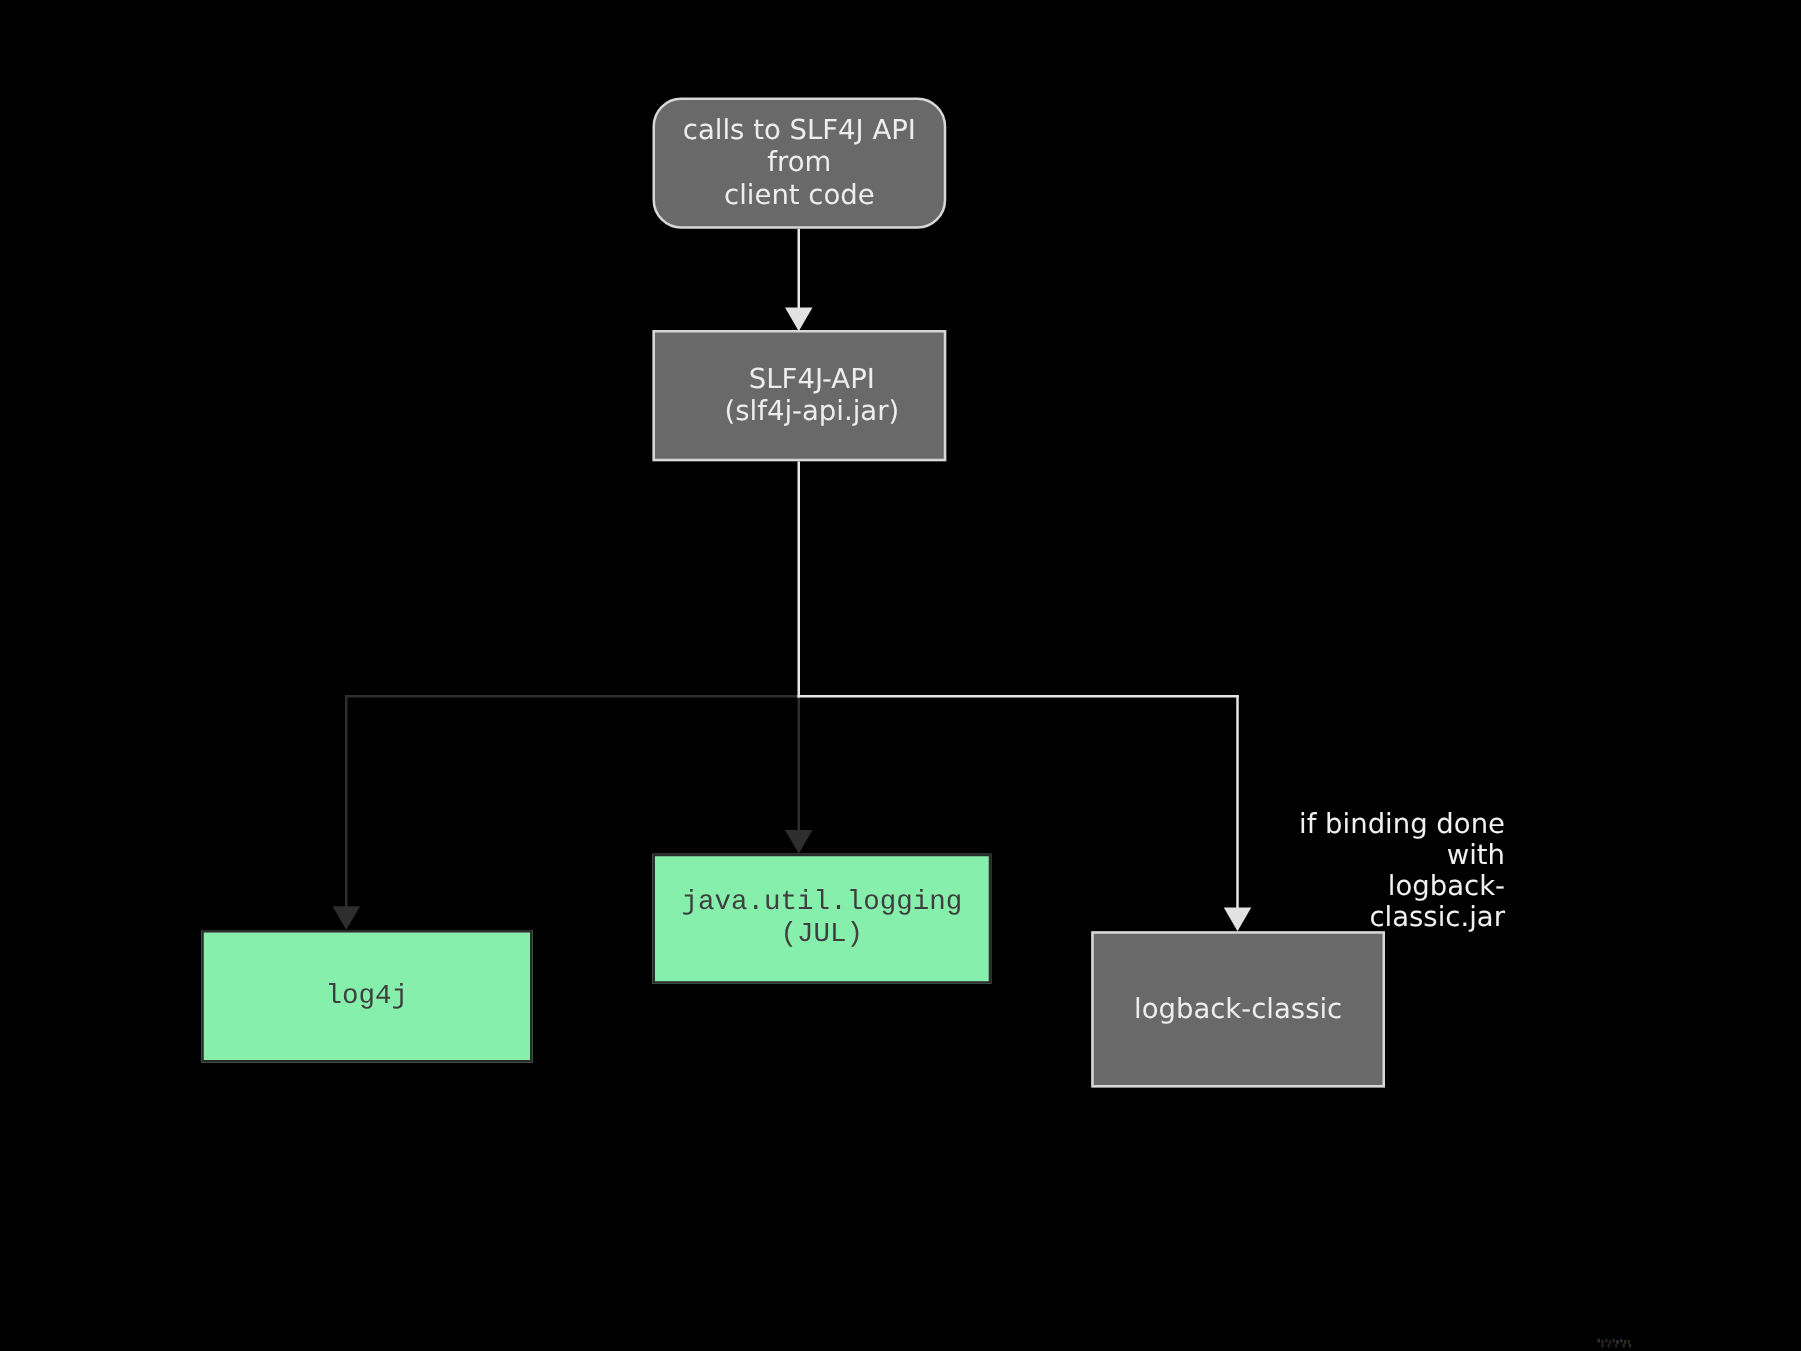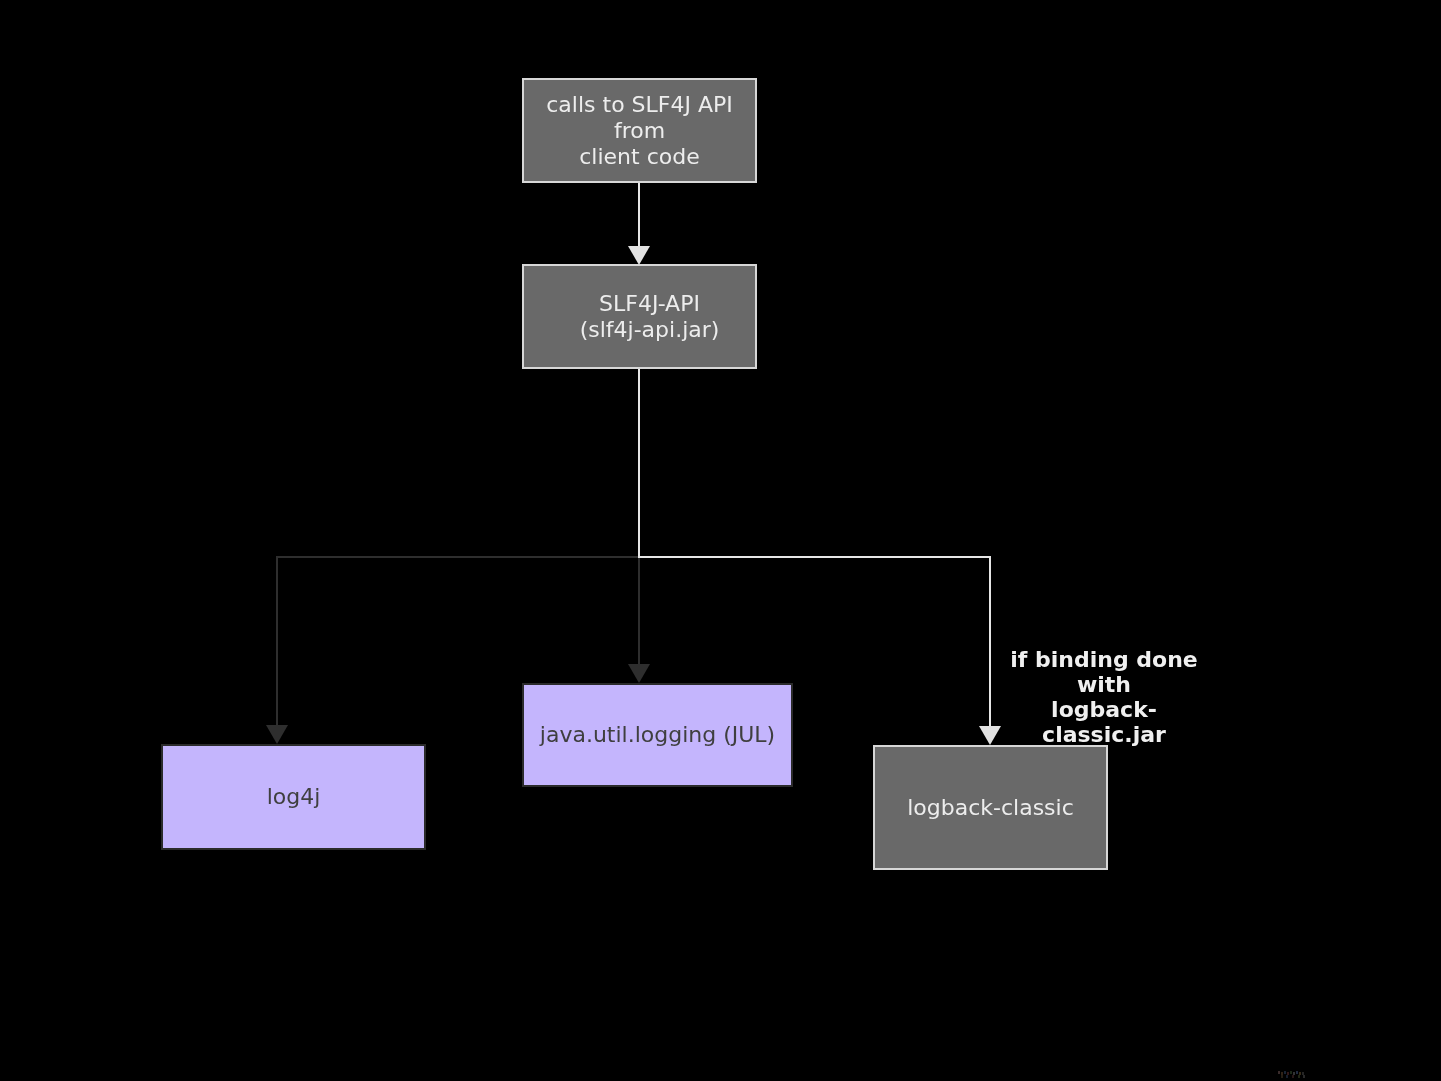--- a/index.html
+++ b/index.html
@@ -25,23 +25,24 @@
     white-space: pre-line;
     font-size: 22px;
     line-height: 26px;
   }
   .node.bright {
     background: #696969;
     border: 2px solid #d7d7d7;
     color: #ededed;
   }
   .node.dim {
-    background: #c4b5fd;
+    background: #86efac;
     border: 2px solid #2b2b2b;
     color: #3f3f3f;
+    font-family: Liberation Mono, monospace;
   }
   .line {
     position: absolute;
   }
   .line.bright { background: #e6e6e6; }
   .line.dimline { background: #2e2e2e; }
   .arrow {
     position: absolute;
     width: 0;
     height: 0;
@@ -50,23 +51,22 @@
     border-top-width: 19px;
     border-top-style: solid;
   }
   .arrow.bright { border-top-color: #e2e2e2; background: none; }
   .arrow.dimhead { border-top-color: #2e2e2e; background: none; }
   .edge-label {
     position: absolute;
     color: #f0f0f0;
     font-size: 22px;
     line-height: 25px;
-    text-align: center;
+    text-align: right;
     white-space: pre-line;
-    font-weight: bold;
   }
   .watermark {
     position: absolute;
     left: 1278px;
     top: 1071px;
     width: 2px;
     height: 3px;
     background: #433;
     opacity: 0.85;
     box-shadow:
@@ -92,21 +92,21 @@
   <div class="arrow bright" style="left:628px; top:246px;"></div>
   <div class="line bright" style="left:638px; top:369px; width:2px; height:189px;"></div>
   <div class="line bright" style="left:638px; top:556px; width:353px; height:2px;"></div>
   <div class="line bright" style="left:989px; top:556px; width:2px; height:171px;"></div>
   <div class="arrow bright" style="left:979px; top:726px;"></div>
 
   <div class="edge-label" style="left:1004px; top:647px; width:200px;">if binding done
 with
 logback-classic.jar</div>
 
-  <div class="node bright" style="left:522px; top:78px; width:235px; height:105px;">calls to SLF4J API from
+  <div class="node bright" style="left:522px; top:78px; width:235px; height:105px;border-radius:23px;">calls to SLF4J API from
 client code</div>
 
   <div class="node bright" style="left:522px; top:264px; width:235px; height:105px;padding-left:20px;">SLF4J-API
 (slf4j-api.jar)</div>
 
   <div class="node dim" style="left:161px; top:744px; width:265px; height:106px;">log4j</div>
 
   <div class="node dim" style="left:522px; top:683px; width:271px; height:104px;">java.util.logging (JUL)</div>
 
   <div class="node bright" style="left:873px; top:745px; width:235px; height:125px;">logback-classic</div>

